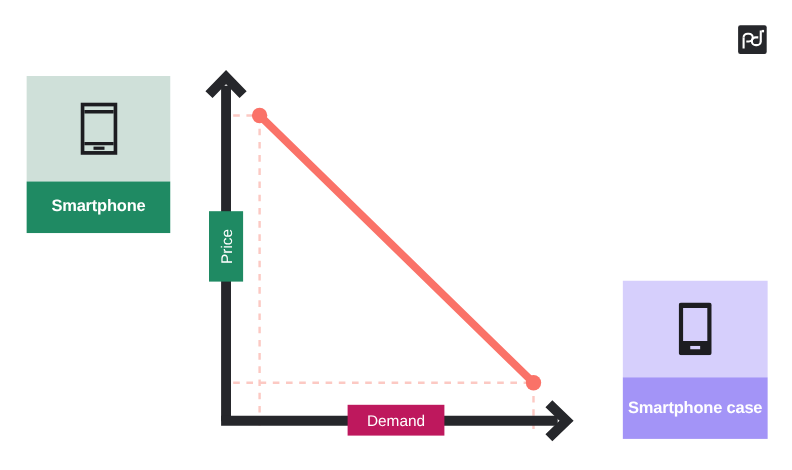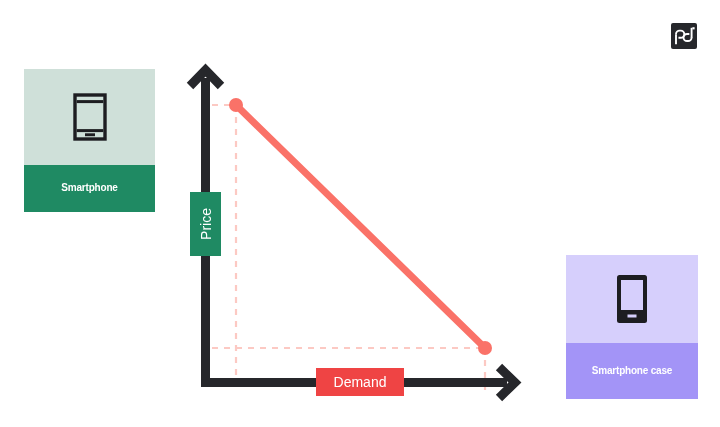--- a/index.html
+++ b/index.html
@@ -58,21 +58,21 @@
     align-items: center;
     justify-content: center;
   }
   .product-card .card-label {
     display: flex;
     align-items: center;
     justify-content: center;
     text-align: center;
     color: #ffffff;
     font-weight: 700;
-    font-size: 10px;
+    font-size: 15px;
     letter-spacing: -0.2px;
     line-height: 1.25;
     box-sizing: border-box;
     padding: 4px 6px;
   }
 
   #card-smartphone {
     left: 24px;
     top: 69px;
     width: 131px;
@@ -135,21 +135,21 @@
     font-size: 14px;
     letter-spacing: 0px;
   }
 
   #axis-label-demand {
     position: absolute;
     left: 316px;
     top: 368px;
     width: 88px;
     height: 28px;
-    background: #ef4444;
+    background: #be185d;
     display: flex;
     align-items: center;
     justify-content: center;
     color: #ffffff;
     font-size: 14px;
   }
 </style>
 </head>
 <body>
 

